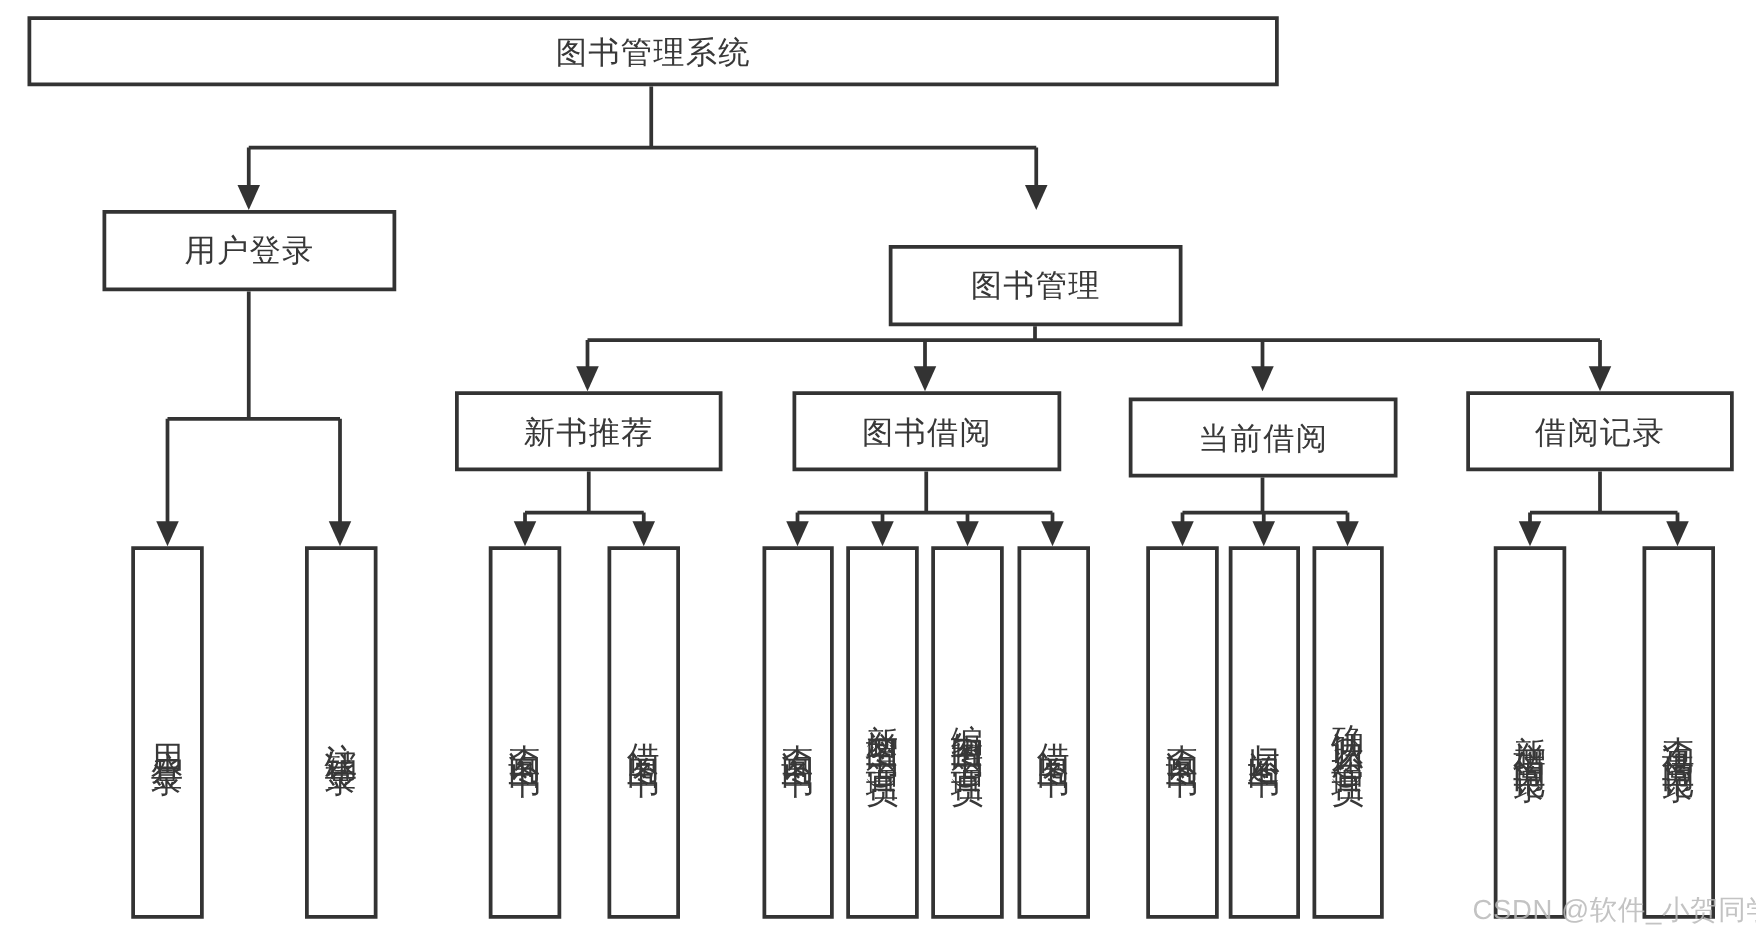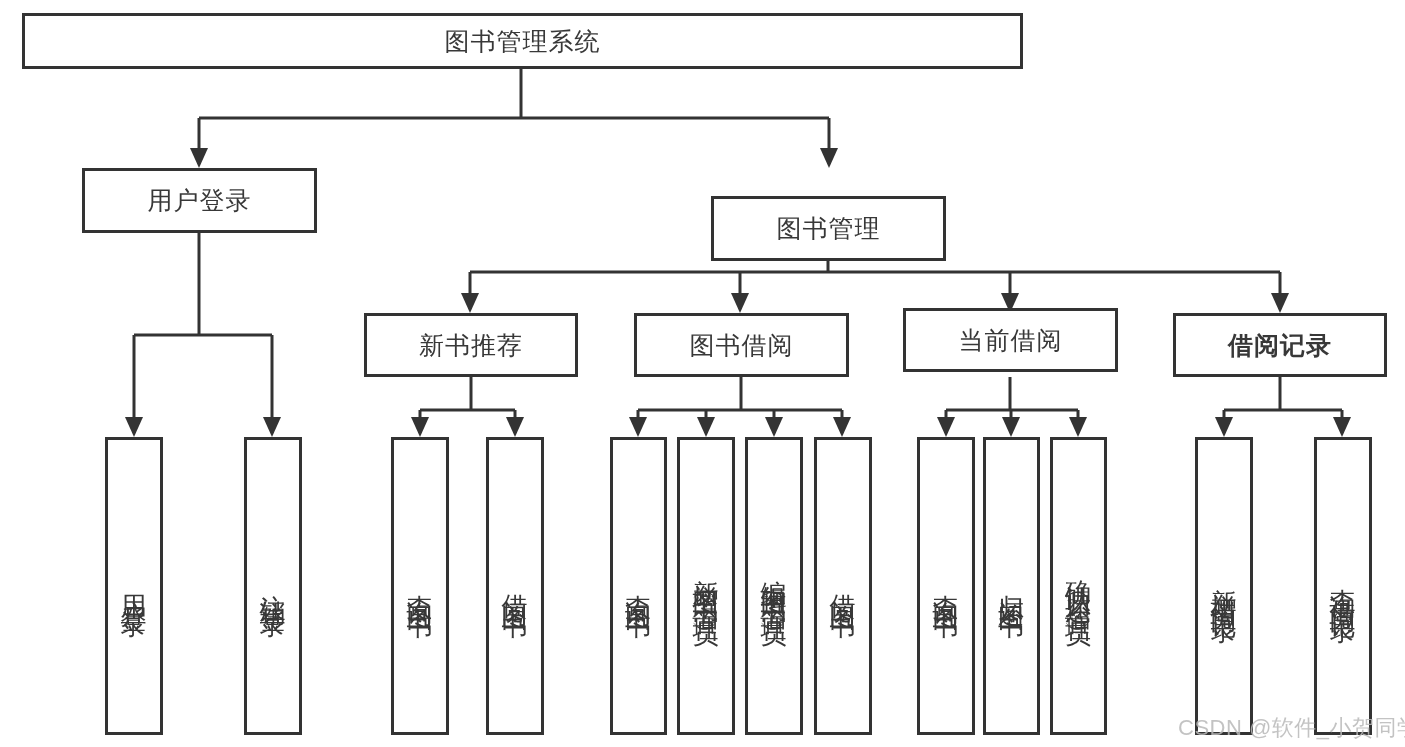--- a/index.html
+++ b/index.html
@@ -84,22 +84,22 @@
       <polygon points="1333,417 1351,417 1342,437" fill="#333333"></polygon>
     </svg>
 
   <div class="node h" style="left:22px;top:13px;width:1001px;height:56px;">图书管理系统</div>
 
   <div class="node h" style="left:82px;top:168px;width:235px;height:65px;">用户登录</div>
   <div class="node h" style="left:711px;top:168px;width:235px;height:65px;margin-top:28px;">图书管理</div>
 
   <div class="node h" style="left:634px;top:313px;width:215px;height:64px;">图书借阅</div>
   <div class="node h" style="left:364px;top:313px;width:214px;height:64px;">新书推荐</div>
-  <div class="node h" style="left:903px;top:308px;width:215px;height:64px;">当前借阅</div>
-  <div class="node h" style="left:1173px;top:313px;width:214px;height:64px;font-weight:bold;">借阅记录</div>
+  <div class="node h" style="left:903px;top:318px;width:215px;height:64px;">当前借阅</div>
+  <div class="node h" style="left:1173px;top:313px;width:214px;height:64px;">借阅记录</div>
 
   <div class="node v" style="left:105px;top:437px;width:58px;height:298px;">用户登录</div>
   <div class="node v" style="left:244px;top:437px;width:58px;height:298px;">注销登录</div>
 
   <div class="node v" style="left:391px;top:437px;width:58px;height:298px;">查询图书</div>
   <div class="node v" style="left:486px;top:437px;width:58px;height:298px;">借阅图书</div>
 
   <div class="node v" style="left:610px;top:437px;width:57px;height:298px;">查询图书</div>
   <div class="node v" style="left:677px;top:437px;width:58px;height:298px;">新增图书（管理员）</div>
   <div class="node v" style="left:745px;top:437px;width:58px;height:298px;">编辑图书（管理员）</div>

